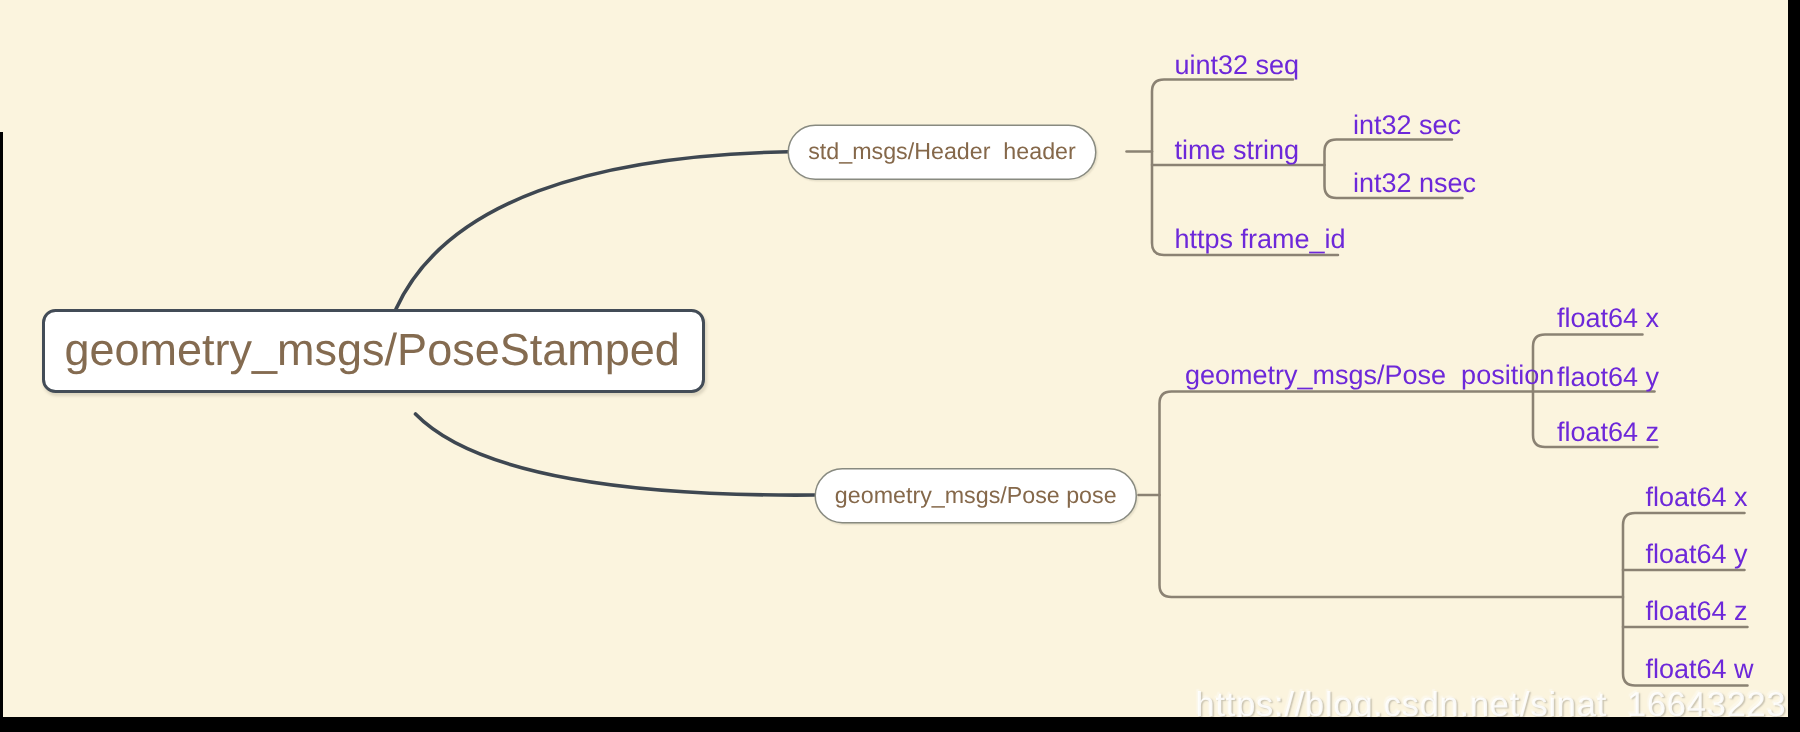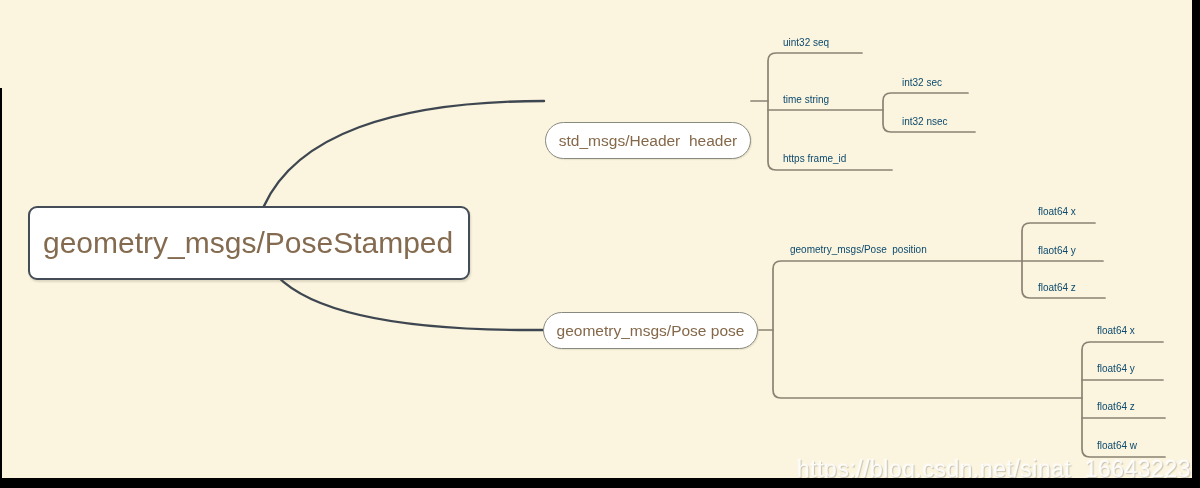--- a/index.html
+++ b/index.html
@@ -15,43 +15,43 @@
   .frame { position:absolute; background:#000; }
   #frame-right  { left:1192px; top:0; width:8px; height:488px; }
   #frame-bottom { left:0; top:478px; width:1200px; height:10px; }
   #frame-left   { left:0; top:88px; width:2px; height:400px; }
 
   
   #connectors { position:absolute; left:0; top:0; width:1200px; height:488px; }
 
   
   #root-node {
-    position:absolute; left:28px; top:206px; width:442px; height:74px;
+    position:absolute; left:28px; top:206px; width:442px; height:56px;
     background:#ffffff; border:2.5px solid #434c57; border-radius:9px;
     box-shadow:1px 2px 2px rgba(90,80,60,0.18);
     display:flex; align-items:center;
   }
   #root-node .root-label {
     padding-left:13px; font-size:30px; color:#846b50; white-space:pre;
   }
 
   
   .pill {
     position:absolute; height:37px;
     background:#ffffff; border:1.6px solid #888a80; border-radius:18.5px;
     box-shadow:1px 1px 1px rgba(90,80,60,0.12);
     display:flex; align-items:center; justify-content:center;
   }
-  #pill-header { left:545px; top:83px;  width:206px;margin-top:39px; }
+  #pill-header { left:525px; top:83px;  width:206px; }
   #pill-pose   { left:543px; top:312px; width:215px; }
   .pill .pill-label { font-size:15.5px; color:#85684a; white-space:pre; }
 
   
   .lbl {
-    position:absolute; font-size:10px; color:#0c4a6e;
+    position:absolute; font-size:18px; color:#6d28d9;
     white-space:pre; line-height:20px;
   }
   .n-b0c0   { left:783px;  top:33px;  }
   .n-b0c1   { left:783px;  top:90px;  }
   .n-b0c1c0 { left:902px;  top:73px;  }
   .n-b0c1c1 { left:902px;  top:112px; }
   .n-b0c2   { left:783px;  top:149px; }
   .n-b1c0   { left:790px;  top:240px; }
   .n-b1c0c0 { left:1038px; top:202px; }
   .n-b1c0c1 { left:1038px; top:241px; }

